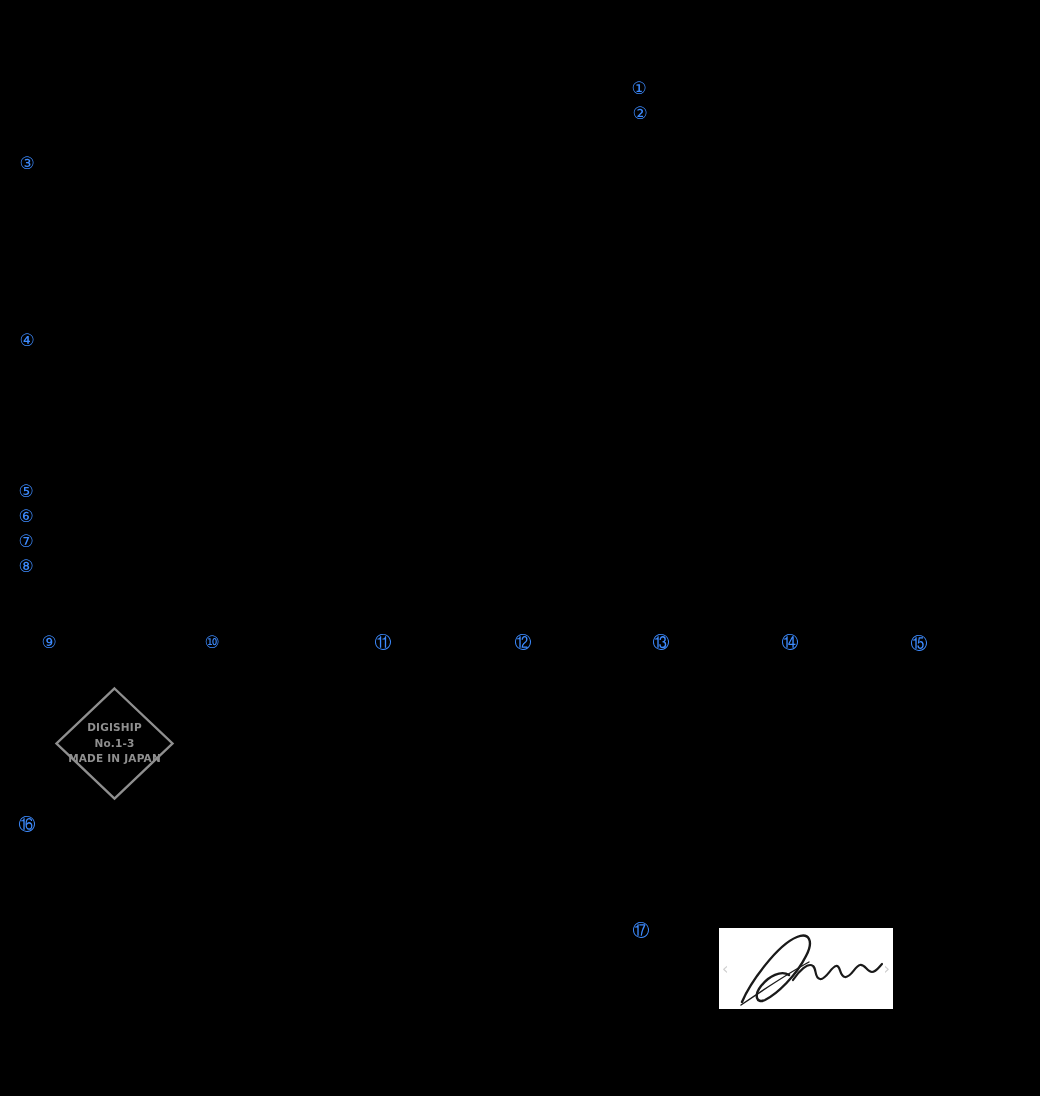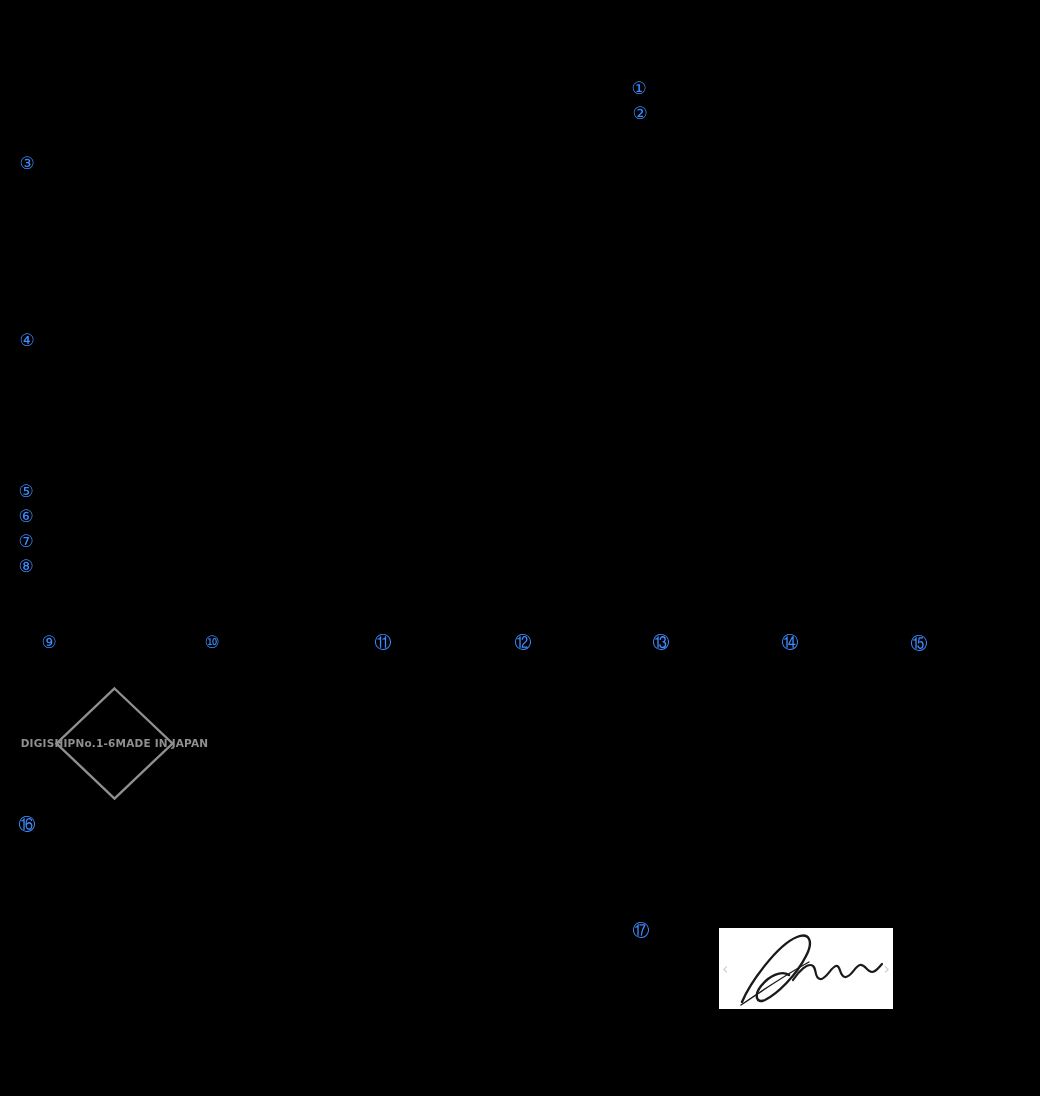--- a/index.html
+++ b/index.html
@@ -33,21 +33,21 @@
   }
   .stamp{
     position:absolute;
     left:54px;top:686px;
     width:121px;height:115px;
   }
   .stamp svg{position:absolute;left:0;top:0;}
   .stamp-text{
     position:absolute;left:0;top:0;
     width:121px;height:115px;
-    display:flex;
+    display:flex;flex-direction:column;
     align-items:center;justify-content:center;
     color:var(--stamp-gray);
     font-weight:bold;
     font-size:10.5px;
     line-height:15.5px;
     text-align:center;
     letter-spacing:0.2px;
     white-space:nowrap;
   }
   .sig-box{
@@ -92,21 +92,21 @@
   <span class="marker" style="left:919px;top:643px">⑮</span>
   <span class="marker" style="left:27px;top:824px">⑯</span>
   <span class="marker" style="left:641px;top:930px">⑰</span>
 
   <div class="stamp">
     <svg width="121" height="115" viewBox="0 0 121 115">
       <polygon points="60.5,2.5 118.5,57.5 60.5,112.5 2.5,57.5" fill="none" stroke="#8f8f8f" stroke-width="2.4" stroke-linejoin="miter"></polygon>
     </svg>
     <div class="stamp-text">
       <span>DIGISHIP</span>
-      <span>No.1-6</span>
+      <span>No.1-3</span>
       <span>MADE IN JAPAN</span>
     </div>
   </div>
 
   <div class="sig-box">
     <span class="chevron prev">‹</span>
     <span class="chevron next">›</span>
     <svg width="174" height="81" viewBox="0 0 174 81">
 
       <path d="M 23 74

